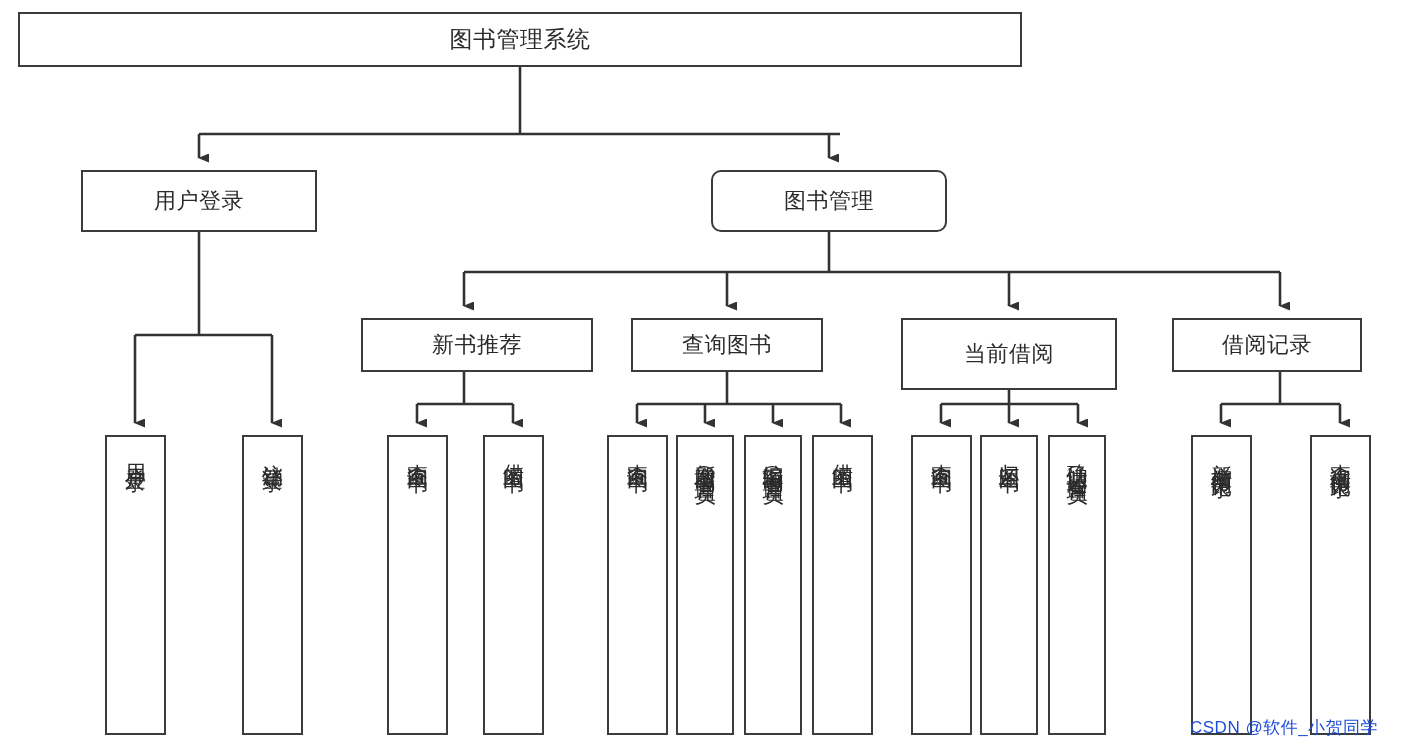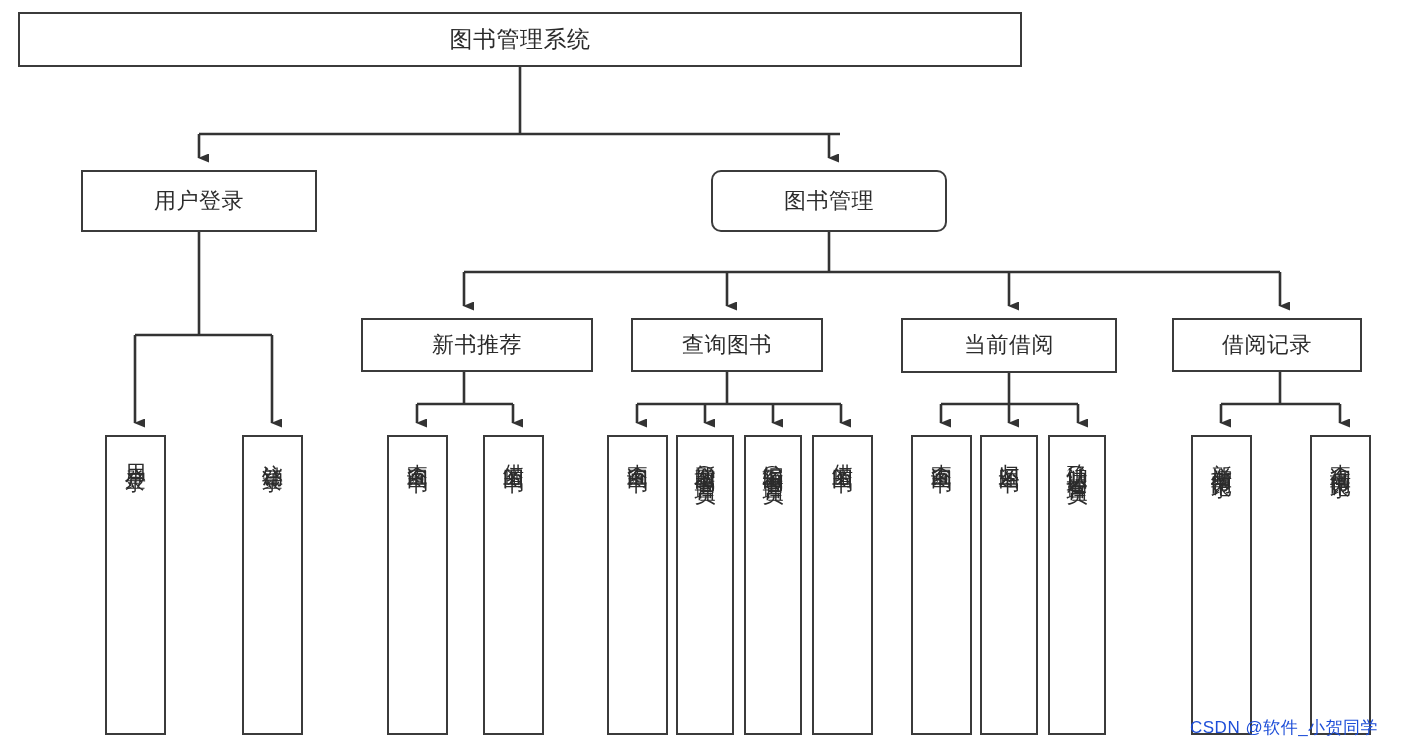--- a/index.html
+++ b/index.html
@@ -140,21 +140,21 @@
   </div>
 
   <div class="node h" style="left:361px; top:318px; width:232px; height:54px;">
     <span class="label">新书推荐</span>
   </div>
 
   <div class="node h" style="left:631px; top:318px; width:192px; height:54px;">
     <span class="label">查询图书</span>
   </div>
 
-  <div class="node h" style="left:901px; top:318px; width:216px; height:55px;">
+  <div class="node h" style="left:901px; top:318px; width:216px; height:72px;">
     <span class="label">当前借阅</span>
   </div>
 
   <div class="node h" style="left:1172px; top:318px; width:190px; height:54px;">
     <span class="label">借阅记录</span>
   </div>
 
   <div class="node v" style="left:105px; top:435px; width:61px; height:300px;">
     <span class="label">用户登录</span>
   </div>

